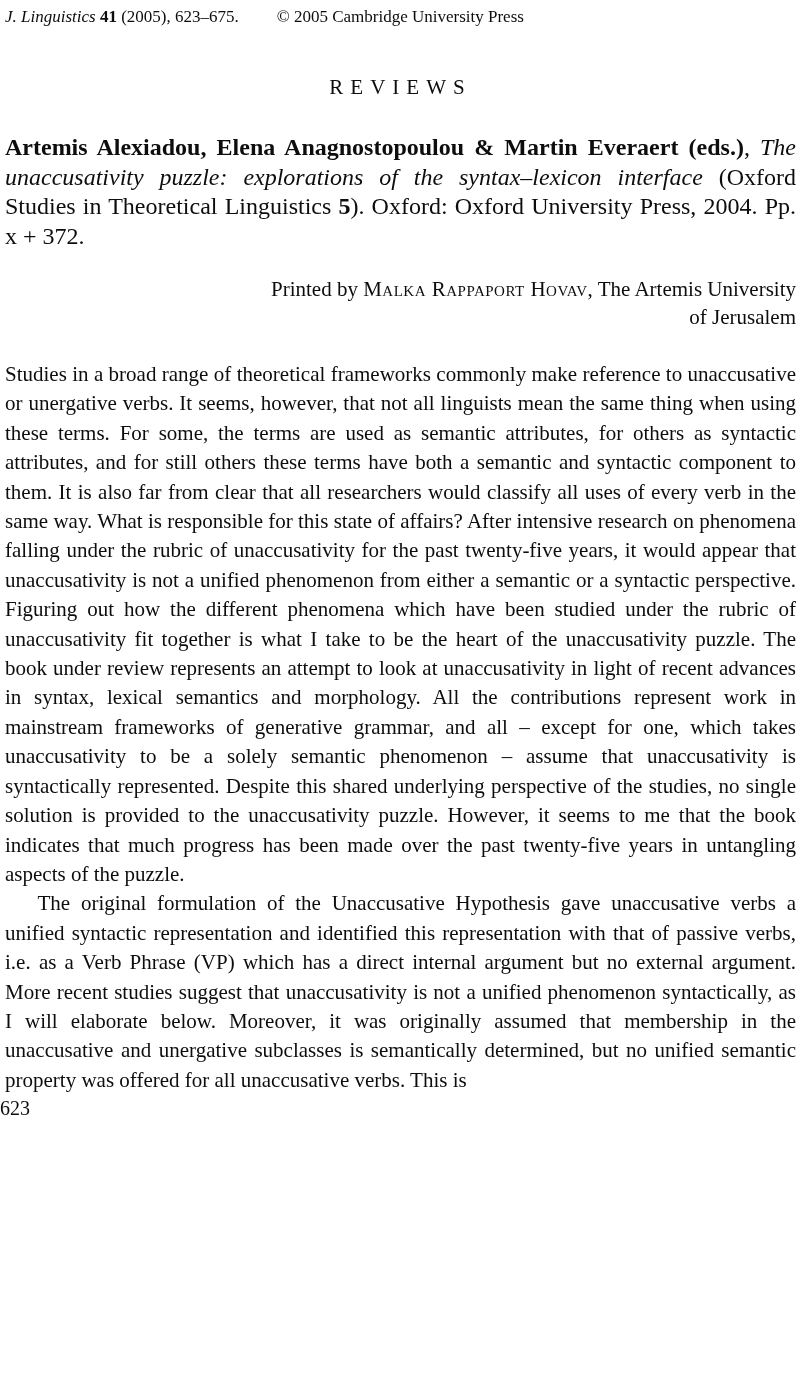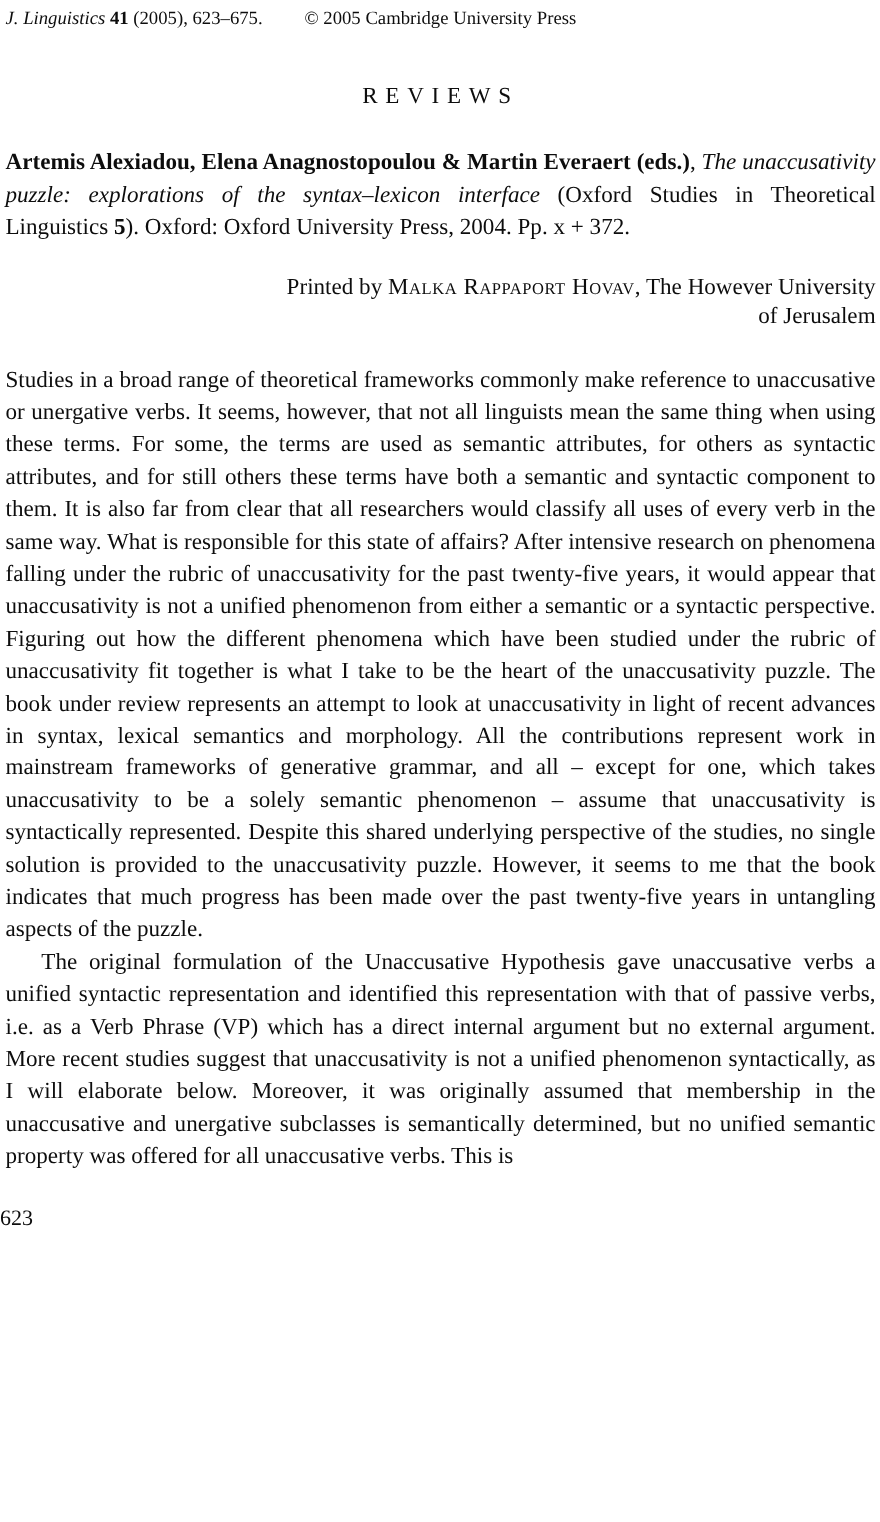--- a/index.html
+++ b/index.html
@@ -39,21 +39,21 @@
 
   .article-head {
     margin-top: 51px;
     font-size: 17px;
     line-height: 23px;
   }
   .doi { margin-left: 18px; }
 
   .citation {
     margin: 33px 0 16px 0;
-    font-size: 21px;
+    font-size: 24px;
     line-height: 29.5px;
     text-align: justify;
   }
 
   .reviewer {
     margin-top: 25px;
     font-size: 21px;
     line-height: 27.5px;
     text-align: right;
   }
@@ -88,21 +88,21 @@
   <div class="running-head">
     <div><span class="ital">J. Linguistics </span><span class="bold">41</span><span> (2005), 623–675.</span><span class="rh-copyright">© 2005 Cambridge University Press</span></div>
   </div>
 
   <h1 class="section-title">REVIEWS</h1>
 
 
   <p class="citation"><span class="bold">Artemis Alexiadou, Elena Anagnostopoulou &amp; Martin Everaert (eds.)</span><span>, </span><span class="ital">The unaccusativity puzzle: explorations of the syntax–lexicon interface</span><span> (Oxford Studies in Theoretical Linguistics </span><span class="bold">5</span><span>). Oxford: Oxford University Press, 2004. Pp. x + 372.</span></p>
 
   <div class="reviewer">
-    <div><span>Printed by </span><span class="smallcaps">Malka Rappaport Hovav</span><span>, The However University</span></div>
+    <div><span>Printed by </span><span class="smallcaps">Malka Rappaport Hovav</span><span>, The Artemis University</span></div>
     <div>of Jerusalem</div>
   </div>
 
   <div class="body-text">
     <p class="para">Studies in a broad range of theoretical frameworks commonly make reference to unaccusative or unergative verbs. It seems, however, that not all linguists mean the same thing when using these terms. For some, the terms are used as semantic attributes, for others as syntactic attributes, and for still others these terms have both a semantic and syntactic component to them. It is also far from clear that all researchers would classify all uses of every verb in the same way. What is responsible for this state of affairs? After intensive research on phenomena falling under the rubric of unaccusativity for the past twenty-five years, it would appear that unaccusativity is not a unified phenomenon from either a semantic or a syntactic perspective. Figuring out how the different phenomena which have been studied under the rubric of unaccusativity fit together is what I take to be the heart of the unaccusativity puzzle. The book under review represents an attempt to look at unaccusativity in light of recent advances in syntax, lexical semantics and morphology. All the contributions represent work in mainstream frameworks of generative grammar, and all – except for one, which takes unaccusativity to be a solely semantic phenomenon – assume that unaccusativity is syntactically represented. Despite this shared underlying perspective of the studies, no single solution is provided to the unaccusativity puzzle. However, it seems to me that the book indicates that much progress has been made over the past twenty-five years in untangling aspects of the puzzle.</p>
     <p class="para indent">The original formulation of the Unaccusative Hypothesis gave unaccusative verbs a unified syntactic representation and identified this representation with that of passive verbs, i.e. as a Verb Phrase (VP) which has a direct internal argument but no external argument. More recent studies suggest that unaccusativity is not a unified phenomenon syntactically, as I will elaborate below. Moreover, it was originally assumed that membership in the unaccusative and unergative subclasses is semantically determined, but no unified semantic property was offered for all unaccusative verbs. This is</p>
   </div>
 
   <div class="page-number">623</div>
 

